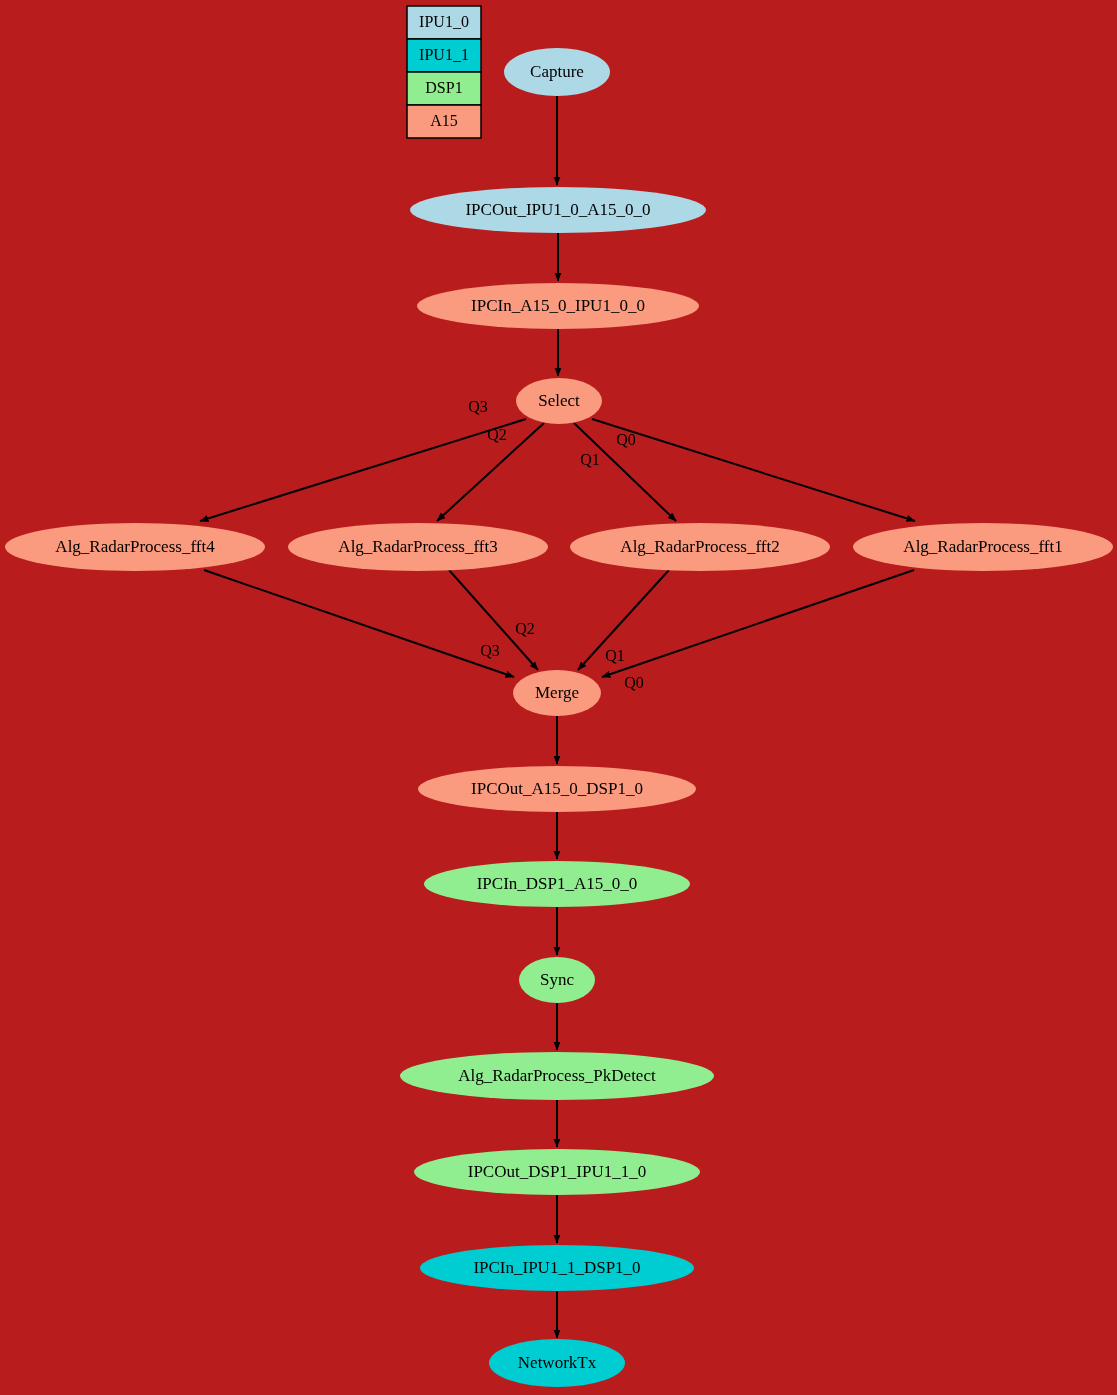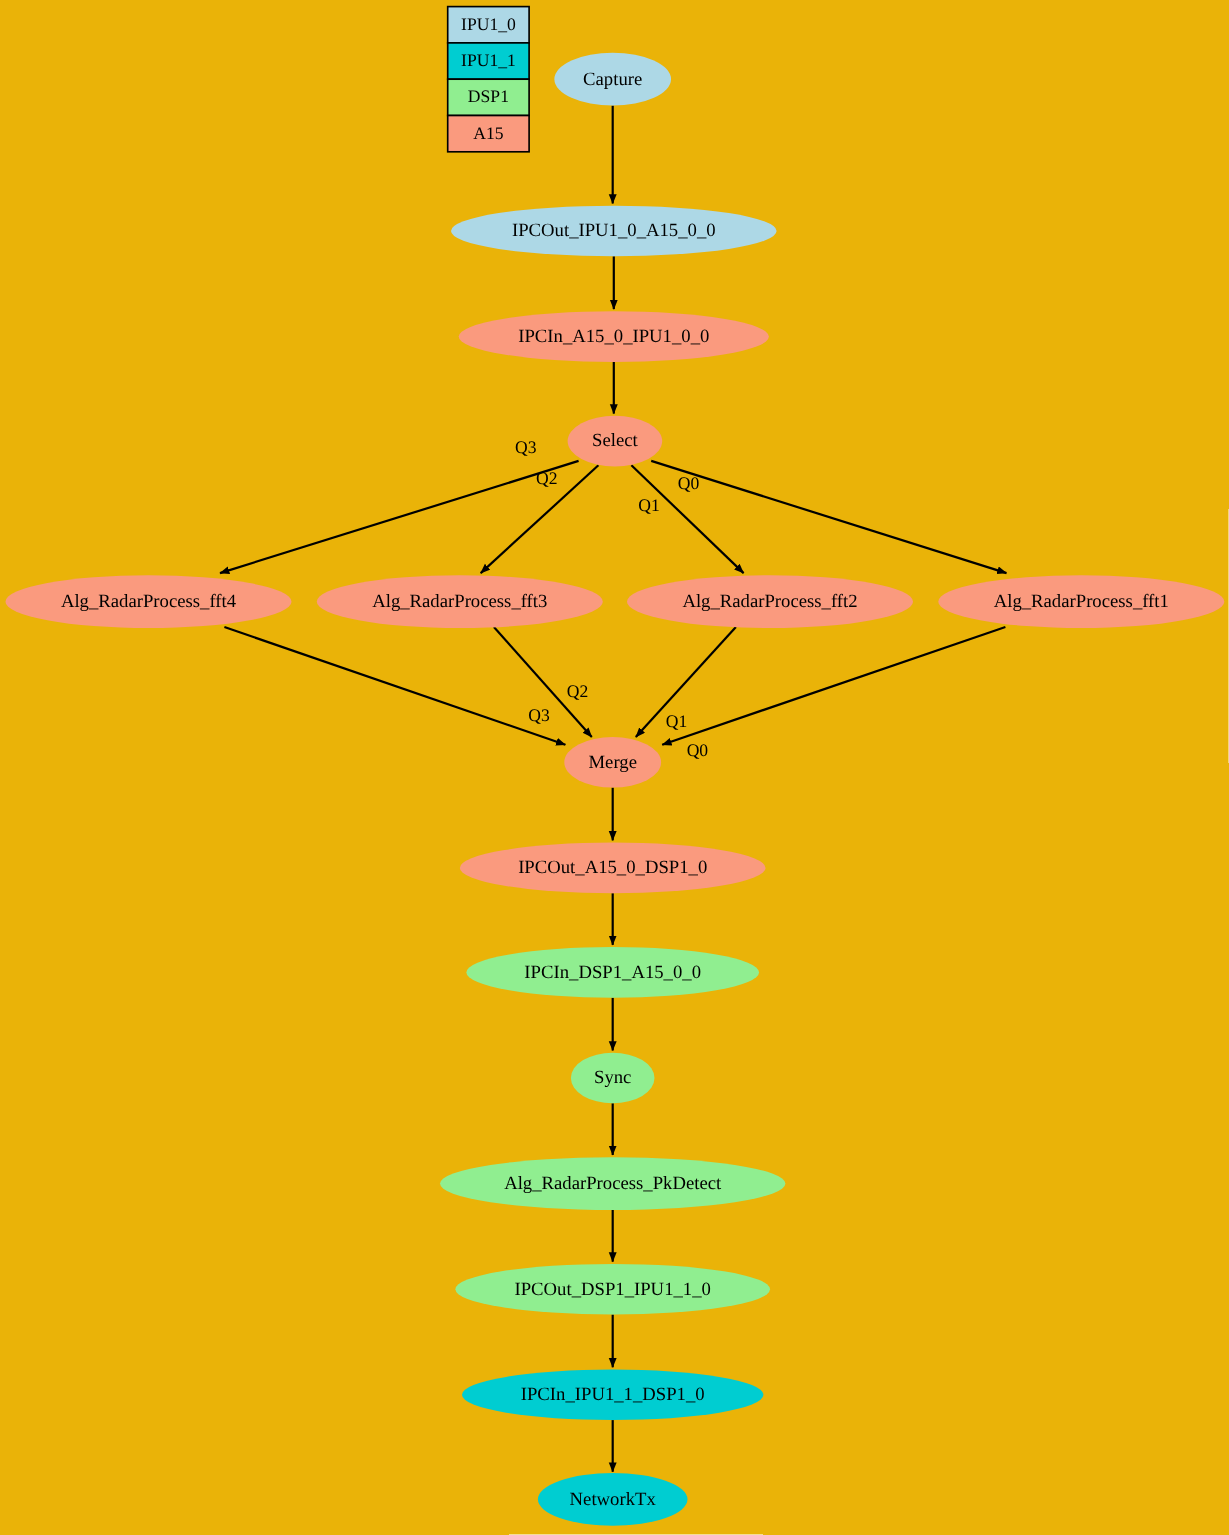--- a/index.html
+++ b/index.html
@@ -8,21 +8,21 @@
     padding: 0;
     background: #ffffff;
   }
   body {
     font-family: "Liberation Serif", "DejaVu Serif", serif;
   }
   #canvas {
     position: relative;
     width: 1117px;
     height: 1395px;
-    background: #eab308;
+    background: #b91c1c;
     overflow: hidden;
   }
   #graph-svg {
     position: absolute;
     left: 0;
     top: 0;
     width: 1117px;
     height: 1395px;
   }
   .node-ellipse {

